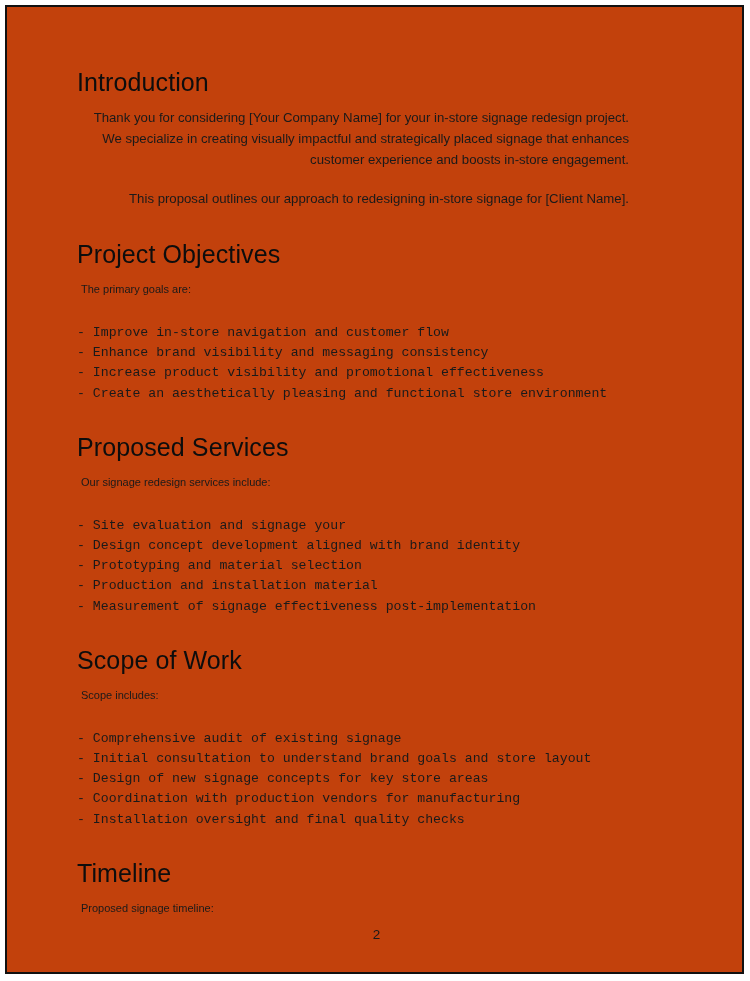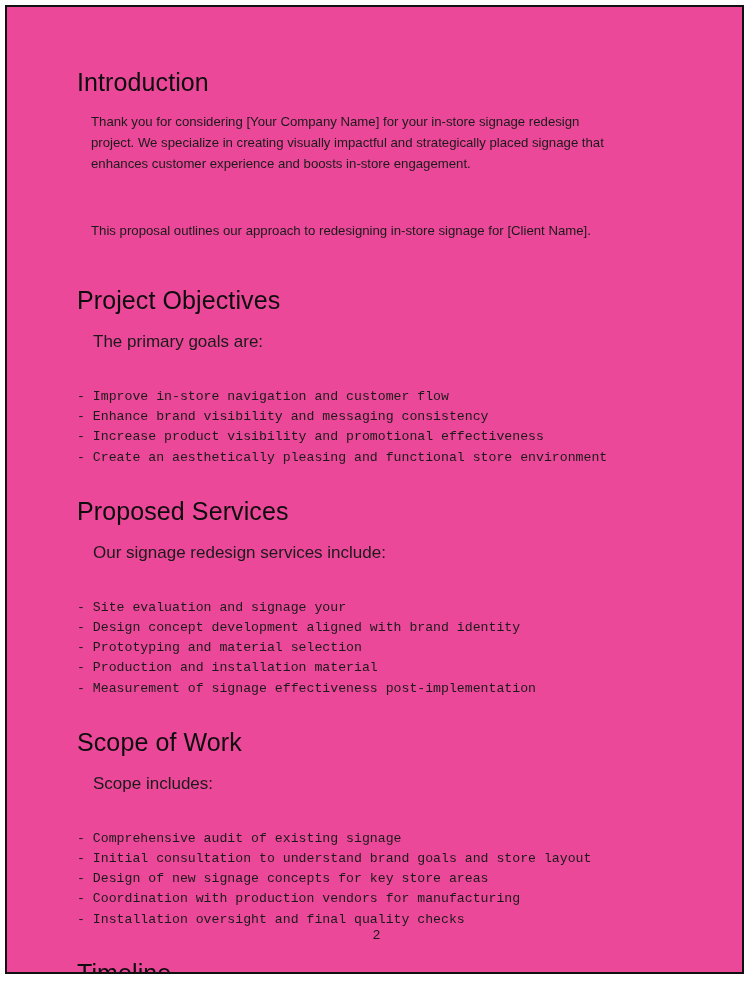--- a/index.html
+++ b/index.html
@@ -14,21 +14,21 @@
     color: #1a1a1a;
     overflow: hidden;
   }
 
   .page-sheet {
     position: absolute;
     left: 5px;
     top: 5px;
     width: 739px;
     height: 969px;
-    background: #ec4899;
+    background: #c2410c;
     border: 2px solid #111111;
     box-sizing: border-box;
     overflow: hidden;
   }
 
   .page-body {
     position: absolute;
     left: 70px;
     top: 60px;
     width: 552px;
@@ -45,30 +45,30 @@
     letter-spacing: 0.1px;
     color: #0d0d0d;
     margin: 0 0 10px 0;
     padding: 0;
   }
 
   .section-intro {
     font-size: 13.2px;
     line-height: 21px;
     color: #1a1a1a;
-    margin: 14px;
+    margin: 0;
     padding: 0;
-    text-align: left;
+    text-align: right;
   }
 
   .section-lead {
-    font-size: 17px;
+    font-size: 11px;
     line-height: 21px;
     color: #1a1a1a;
-    margin: 16px;
+    margin: 4px;
     padding: 0;
   }
 
   .para-gap {
     height: 18px;
   }
 
   .bullet-list {
     list-style: none;
     margin: 0;

